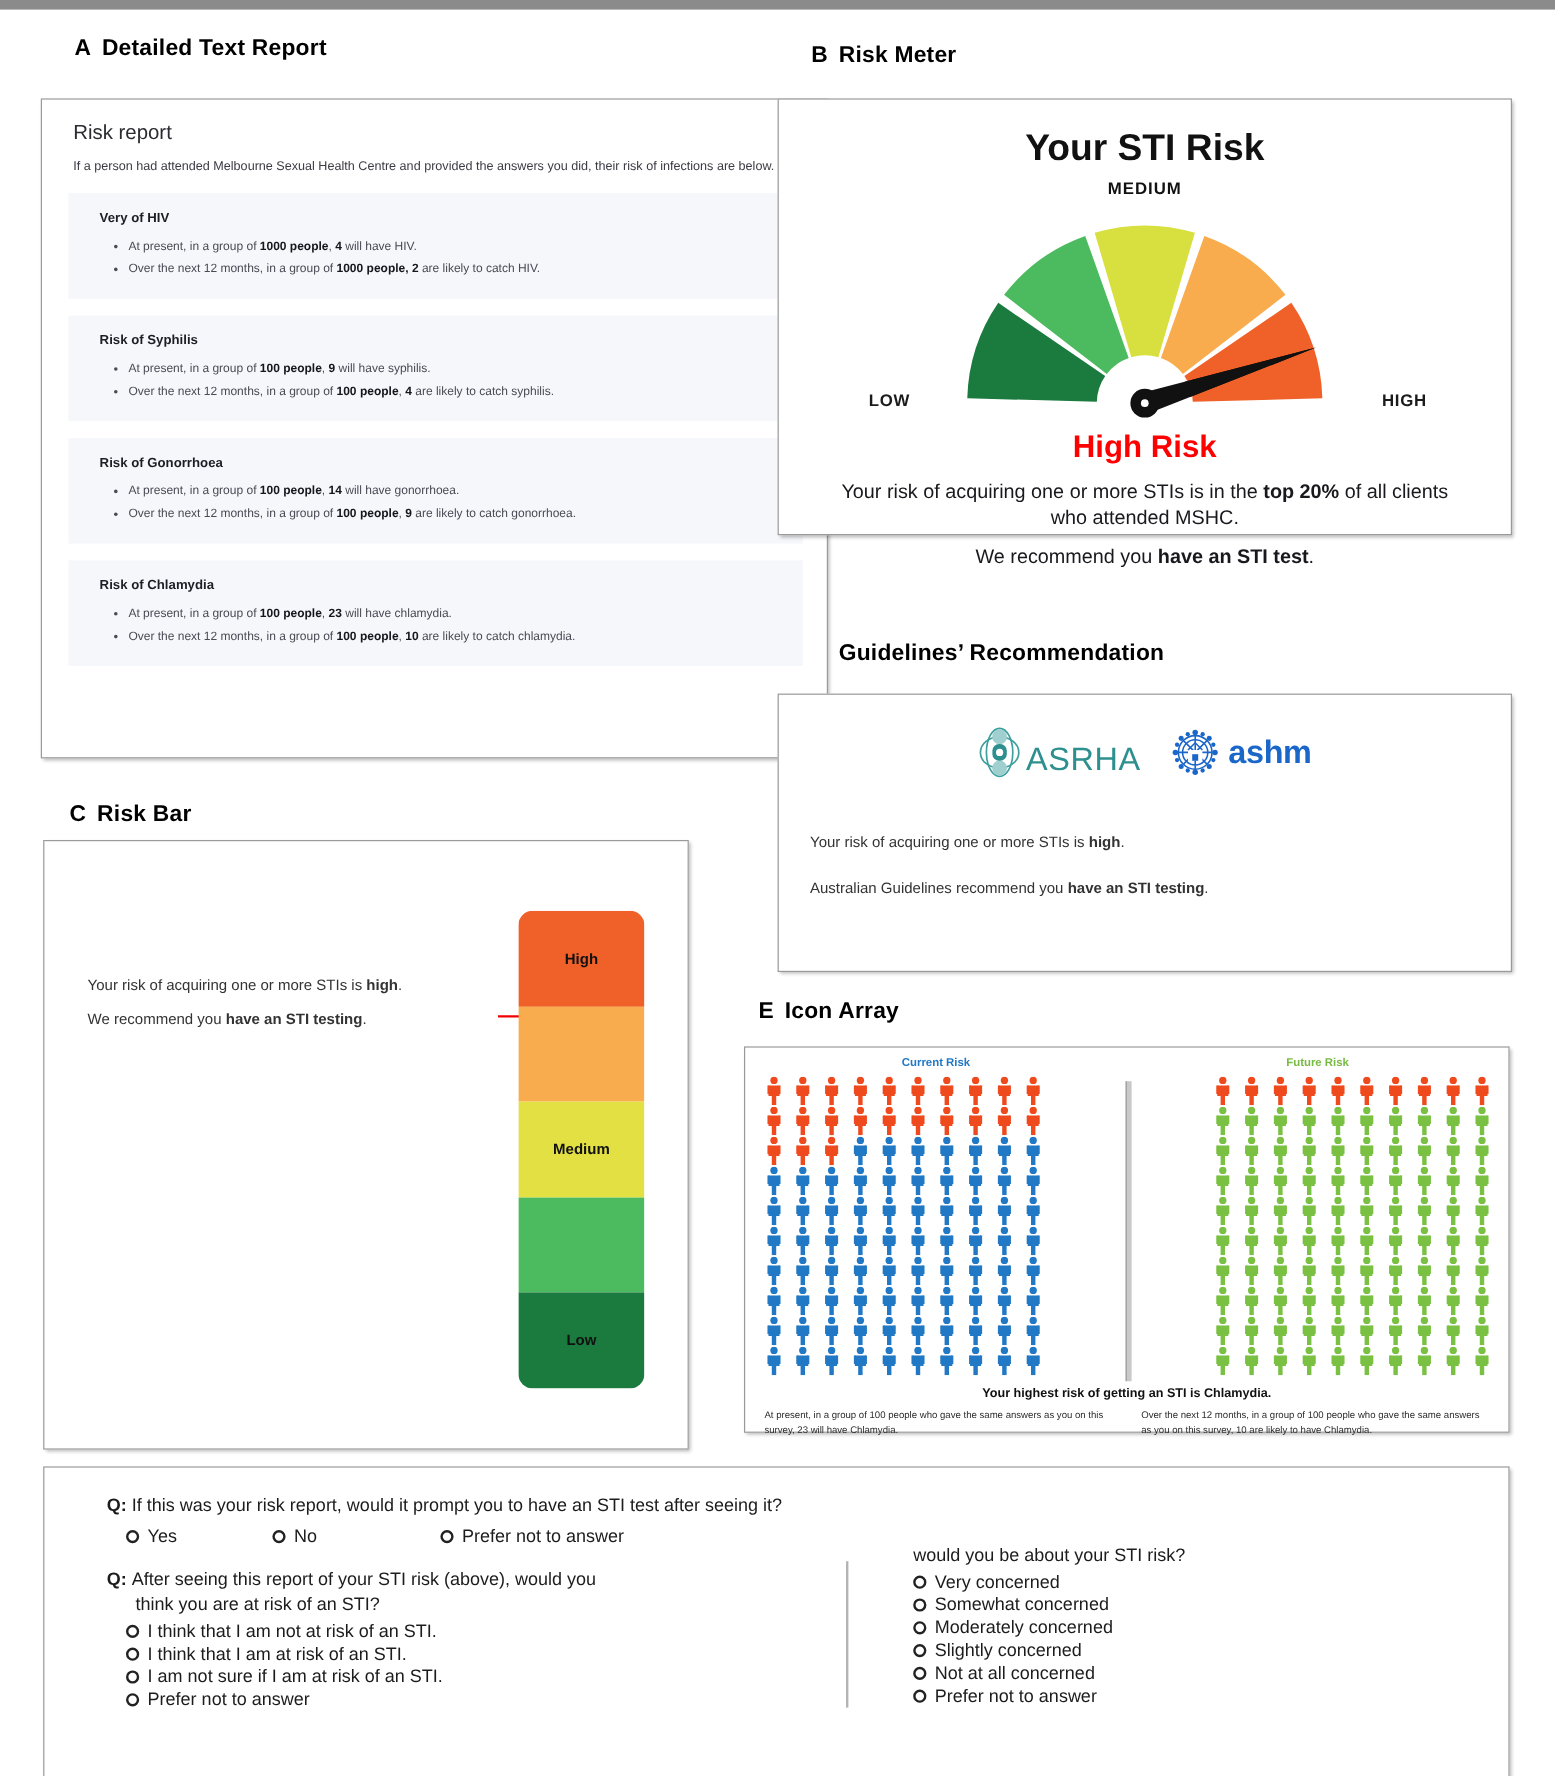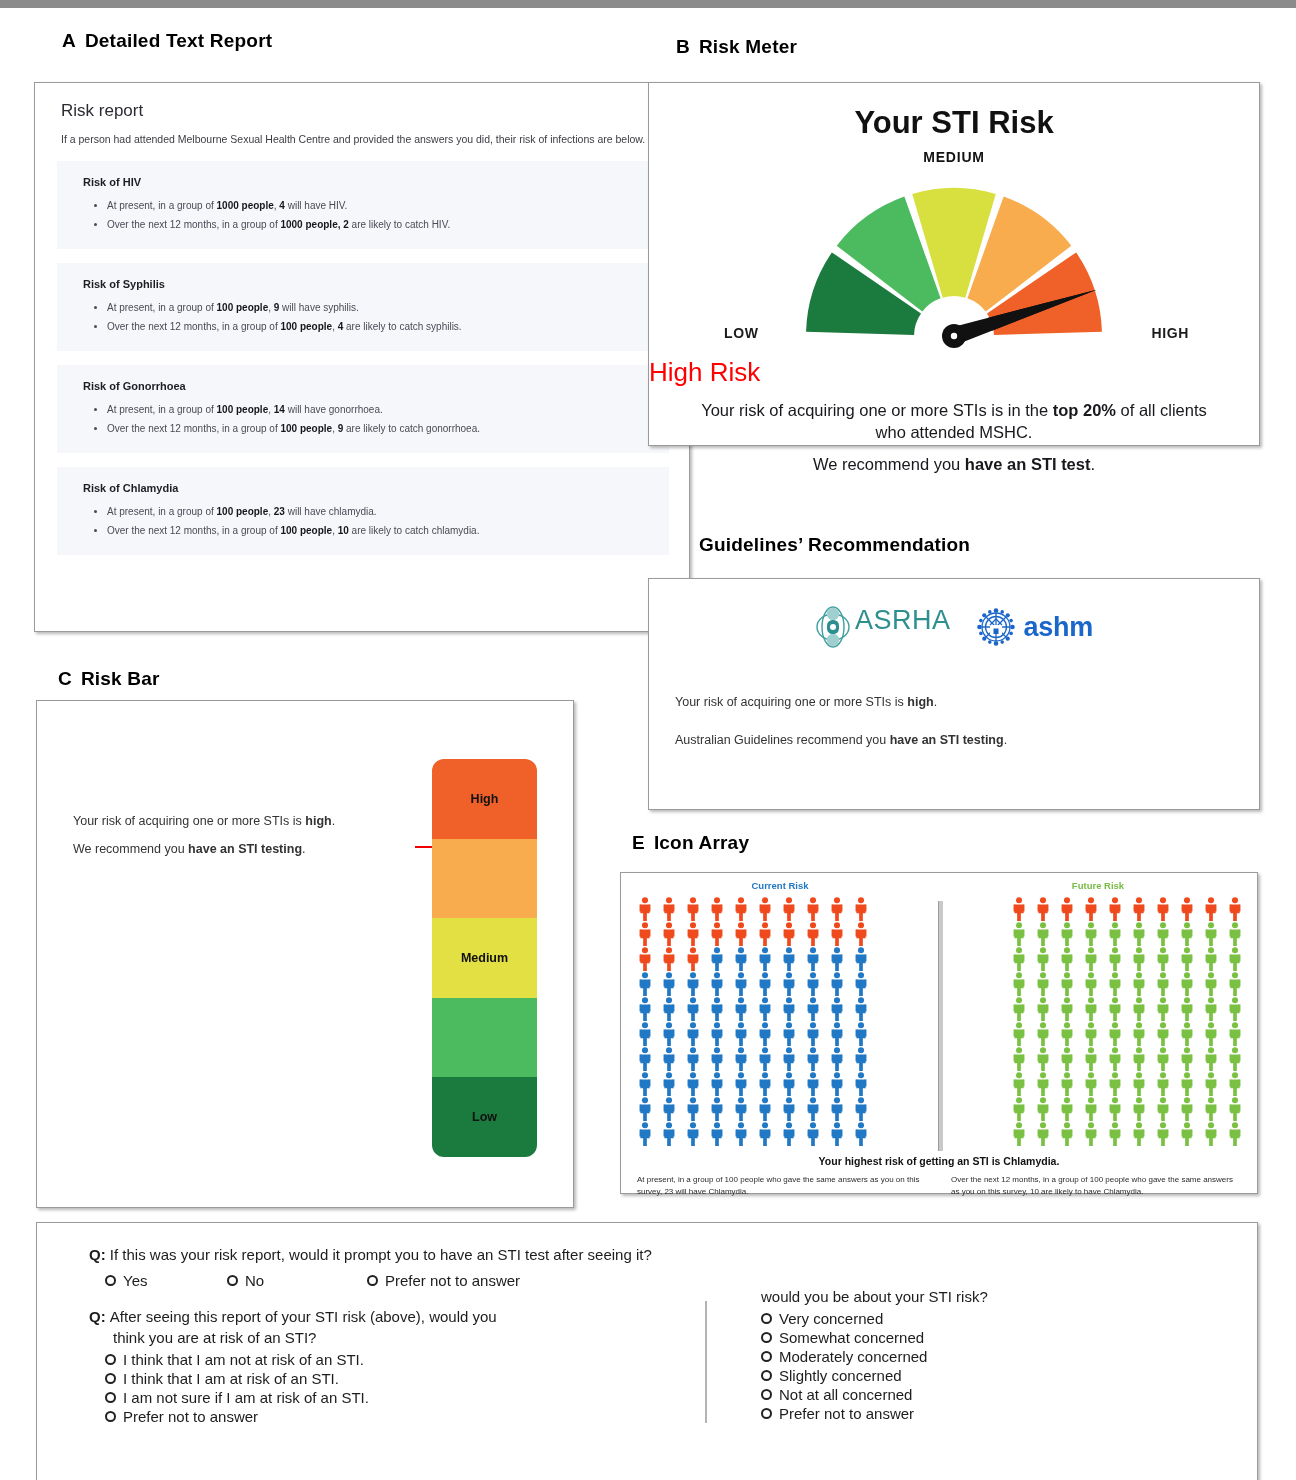--- a/index.html
+++ b/index.html
@@ -37,35 +37,35 @@
   .rr-ul li b { color:#16161c; }
 
   
   #panelB { left:648px; top:82px; width:612px; height:364px; }
   .b-title { text-align:center; font-size:31px; font-weight:bold; margin:22px 0 2px; color:#111; }
   .b-medium { text-align:center; font-size:14px; font-weight:bold; letter-spacing:.8px; color:#111; margin-top:8px;}
   .gauge-wrap { position:relative; width:360px; height:182px; margin:4px auto 0; }
   .gauge-wrap svg { display:block; }
   .g-low { position:absolute; left:-50px; bottom:10px; font-size:14px; font-weight:bold; letter-spacing:.6px; }
   .g-high { position:absolute; right:-55px; bottom:10px; font-size:14px; font-weight:bold; letter-spacing:.6px; }
-  .b-risk { font-size:26px; font-weight:normal; color:#ff0000; margin:6px 0 12px; }
+  .b-risk { text-align:center; font-size:26px; font-weight:bold; color:#ff0000; margin:6px 0 12px; }
   .b-p { text-align:center; font-size:16.5px; line-height:1.32; color:#18181d; margin:0 36px 10px; }
 
   
   #panelC { left:36px; top:700px; width:538px; height:508px; }
   .c-text { position:absolute; left:36px; top:106px; width:330px; font-size:12.5px; line-height:2.25; color:#333; }
   .c-arrow { position:absolute; left:378px; top:140px; width:60px; height:12px; }
   .bar { position:absolute; left:395px; top:58px; width:105px; height:398px; border-radius:12px; overflow:hidden; }
   .bar-seg { width:100%; display:flex; align-items:center; justify-content:center;
              font-size:12.5px; font-weight:bold; color:#111; }
 
   
   #panelD { left:648px; top:578px; width:612px; height:232px; }
   .d-logos { display:flex; align-items:center; justify-content:center; gap:24px; margin-top:26px; }
-  .d-asrha { display:flex; align-items:flex-start; gap:4px; }
+  .d-asrha { display:flex; align-items:flex-end; gap:4px; }
   .d-asrha-t { font-size:27px; color:#2e8f8f; letter-spacing:.5px; }
   .d-ashm { display:flex; align-items:center; gap:7px; }
   .d-ashm-t { font-size:27px; color:#1b66c9; font-weight:bold; letter-spacing:-.3px; }
   .d-p { font-size:12.5px; color:#333; margin:0 0 0 26px; }
   .d-p1 { margin-top:46px; }
   .d-p2 { margin-top:24px; }
 
   
   #panelE { left:620px; top:872px; width:638px; height:322px; }
   .e-heads { display:flex; padding:7px 0 2px; }
@@ -119,21 +119,21 @@
 </div>
 <div class="panel-label" style="left:632px; top:832px;">
   <span class="ltr">E</span><span>Icon Array</span>
 </div>
 
 <div class="card" id="panelA">
   <div class="rr-title">Risk report</div>
   <div class="rr-intro">If a person had attended Melbourne Sexual Health Centre and provided the answers you did, their risk of infections are below.</div>
   <div id="rr-sections">
       <div class="rr-block">
-        <div class="rr-h">Risk of HIV</div>
+        <div class="rr-h">Very of HIV</div>
         <ul class="rr-ul">
           <li>At present, in a group of <b>1000 people</b>, <b>4</b> will have HIV.</li>
           <li>Over the next 12 months, in a group of <b>1000 people, </b><b>2</b> are likely to catch HIV.</li>
         </ul>
       </div>
       <div class="rr-block">
         <div class="rr-h">Risk of Syphilis</div>
         <ul class="rr-ul">
           <li>At present, in a group of <b>100 people</b>, <b>9</b> will have syphilis.</li>
           <li>Over the next 12 months, in a group of <b>100 people</b>, <b>4</b> are likely to catch syphilis.</li>

